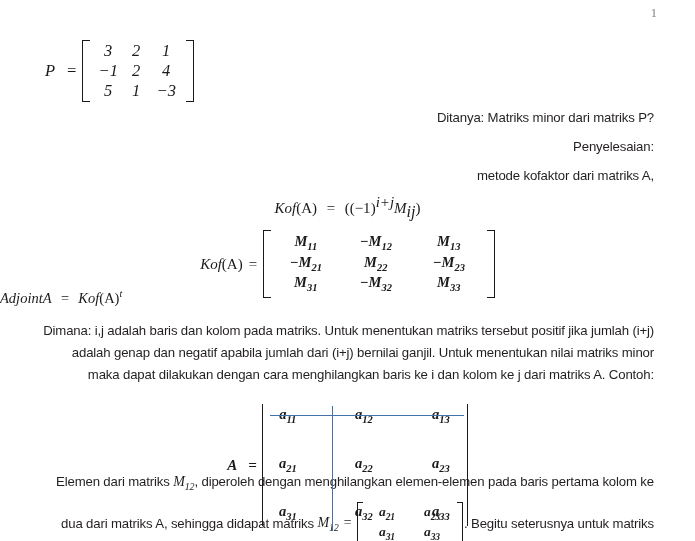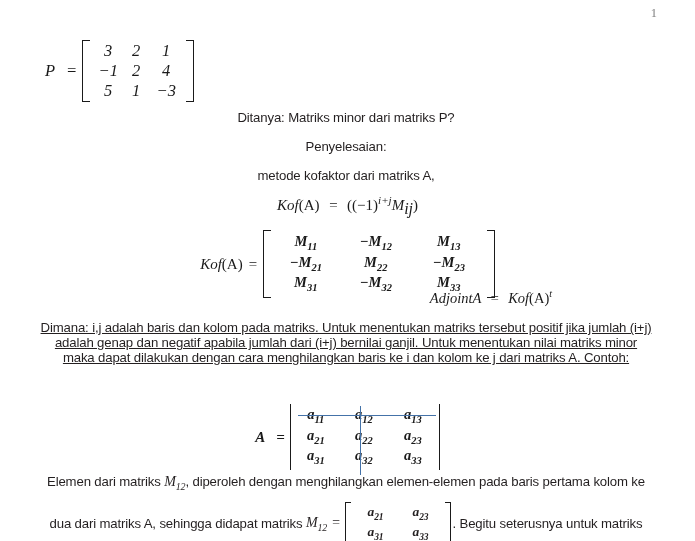--- a/index.html
+++ b/index.html
@@ -31,21 +31,21 @@
   }
   
   .para {
     position: absolute;
     left: 38px;
     width: 616px;
     font-size: 13.2px;
     line-height: 25px;
     color: #231f20;
     letter-spacing: -0.15px;
-    text-align: center;
+    text-align: right;
   }
   
   .math {
     position: absolute;
     font-family: "Liberation Serif", serif;
     font-style: italic;
     color: #1a1a1a;
     white-space: nowrap;
   }
   .math .up { font-style: normal; }
@@ -87,21 +87,21 @@
     padding: 1px 3px;
   }
 
   
   #kof-formula {
     left: 0; top: 194px;
     width: 695px;
     text-align: center;
     font-size: 15px;
   }
-  #kof-formula .sup { font-size: 11px; vertical-align: super; font-style: italic; }
+  #kof-formula .sup { font-size: 15px; vertical-align: super; font-style: italic; }
   #kof-formula .sub { font-size: 16px; vertical-align: sub; font-style: italic; }
 
   
   #kof-matrix {
     left: 0; top: 230px;
     width: 695px;
     text-align: center;
     font-size: 15px;
   }
   #kof-matrix .inner { display: inline-flex; align-items: center; }
@@ -110,44 +110,45 @@
     padding: 3px 2px;
     font-weight: bold;
   }
   #kof-matrix .cells > span { font-size: 14.5px; }
   #kof-matrix .sub { font-size: 10.5px; vertical-align: sub; font-weight: bold; }
 
   
   #adjoint-formula {
     left: 0; top: 288px;
     width: 552px;
-    text-align: right;
+    text-align: left;
     font-size: 14.5px;
   }
   #adjoint-formula .sup { font-size: 10px; vertical-align: super; }
 
   
   #q-line      { top: 105px; }
   #solve-line  { top: 134px; }
   #method-line { top: 163px; }
-  #explain-par { top: 320px; line-height: 15px; text-decoration: underline; }
+  #explain-par { top: 320px; line-height: 22px; }
   #final-par   { top: 466px; line-height: 32px; }
 
   
   #a-matrix {
     left: 0; top: 404px;
     width: 695px;
     text-align: center;
     font-size: 15px;
   }
   #a-matrix .inner { position: relative; display: inline-flex; align-items: center; }
   #a-matrix .cells {
     grid-template-columns: 48px 48px 50px;
     padding: 2px 1px;
     font-weight: bold;
+    gap: 28px;
   }
   #a-matrix .cells > span { font-size: 14.5px; }
   #a-matrix .sub { font-size: 10.5px; vertical-align: sub; font-weight: bold; }
   .strike-h {
     position: absolute;
     height: 0;
     border-top: 1.3px solid #4472a8;
     left: 8px; right: 4px; top: 11px;
     z-index: 5;
   }

